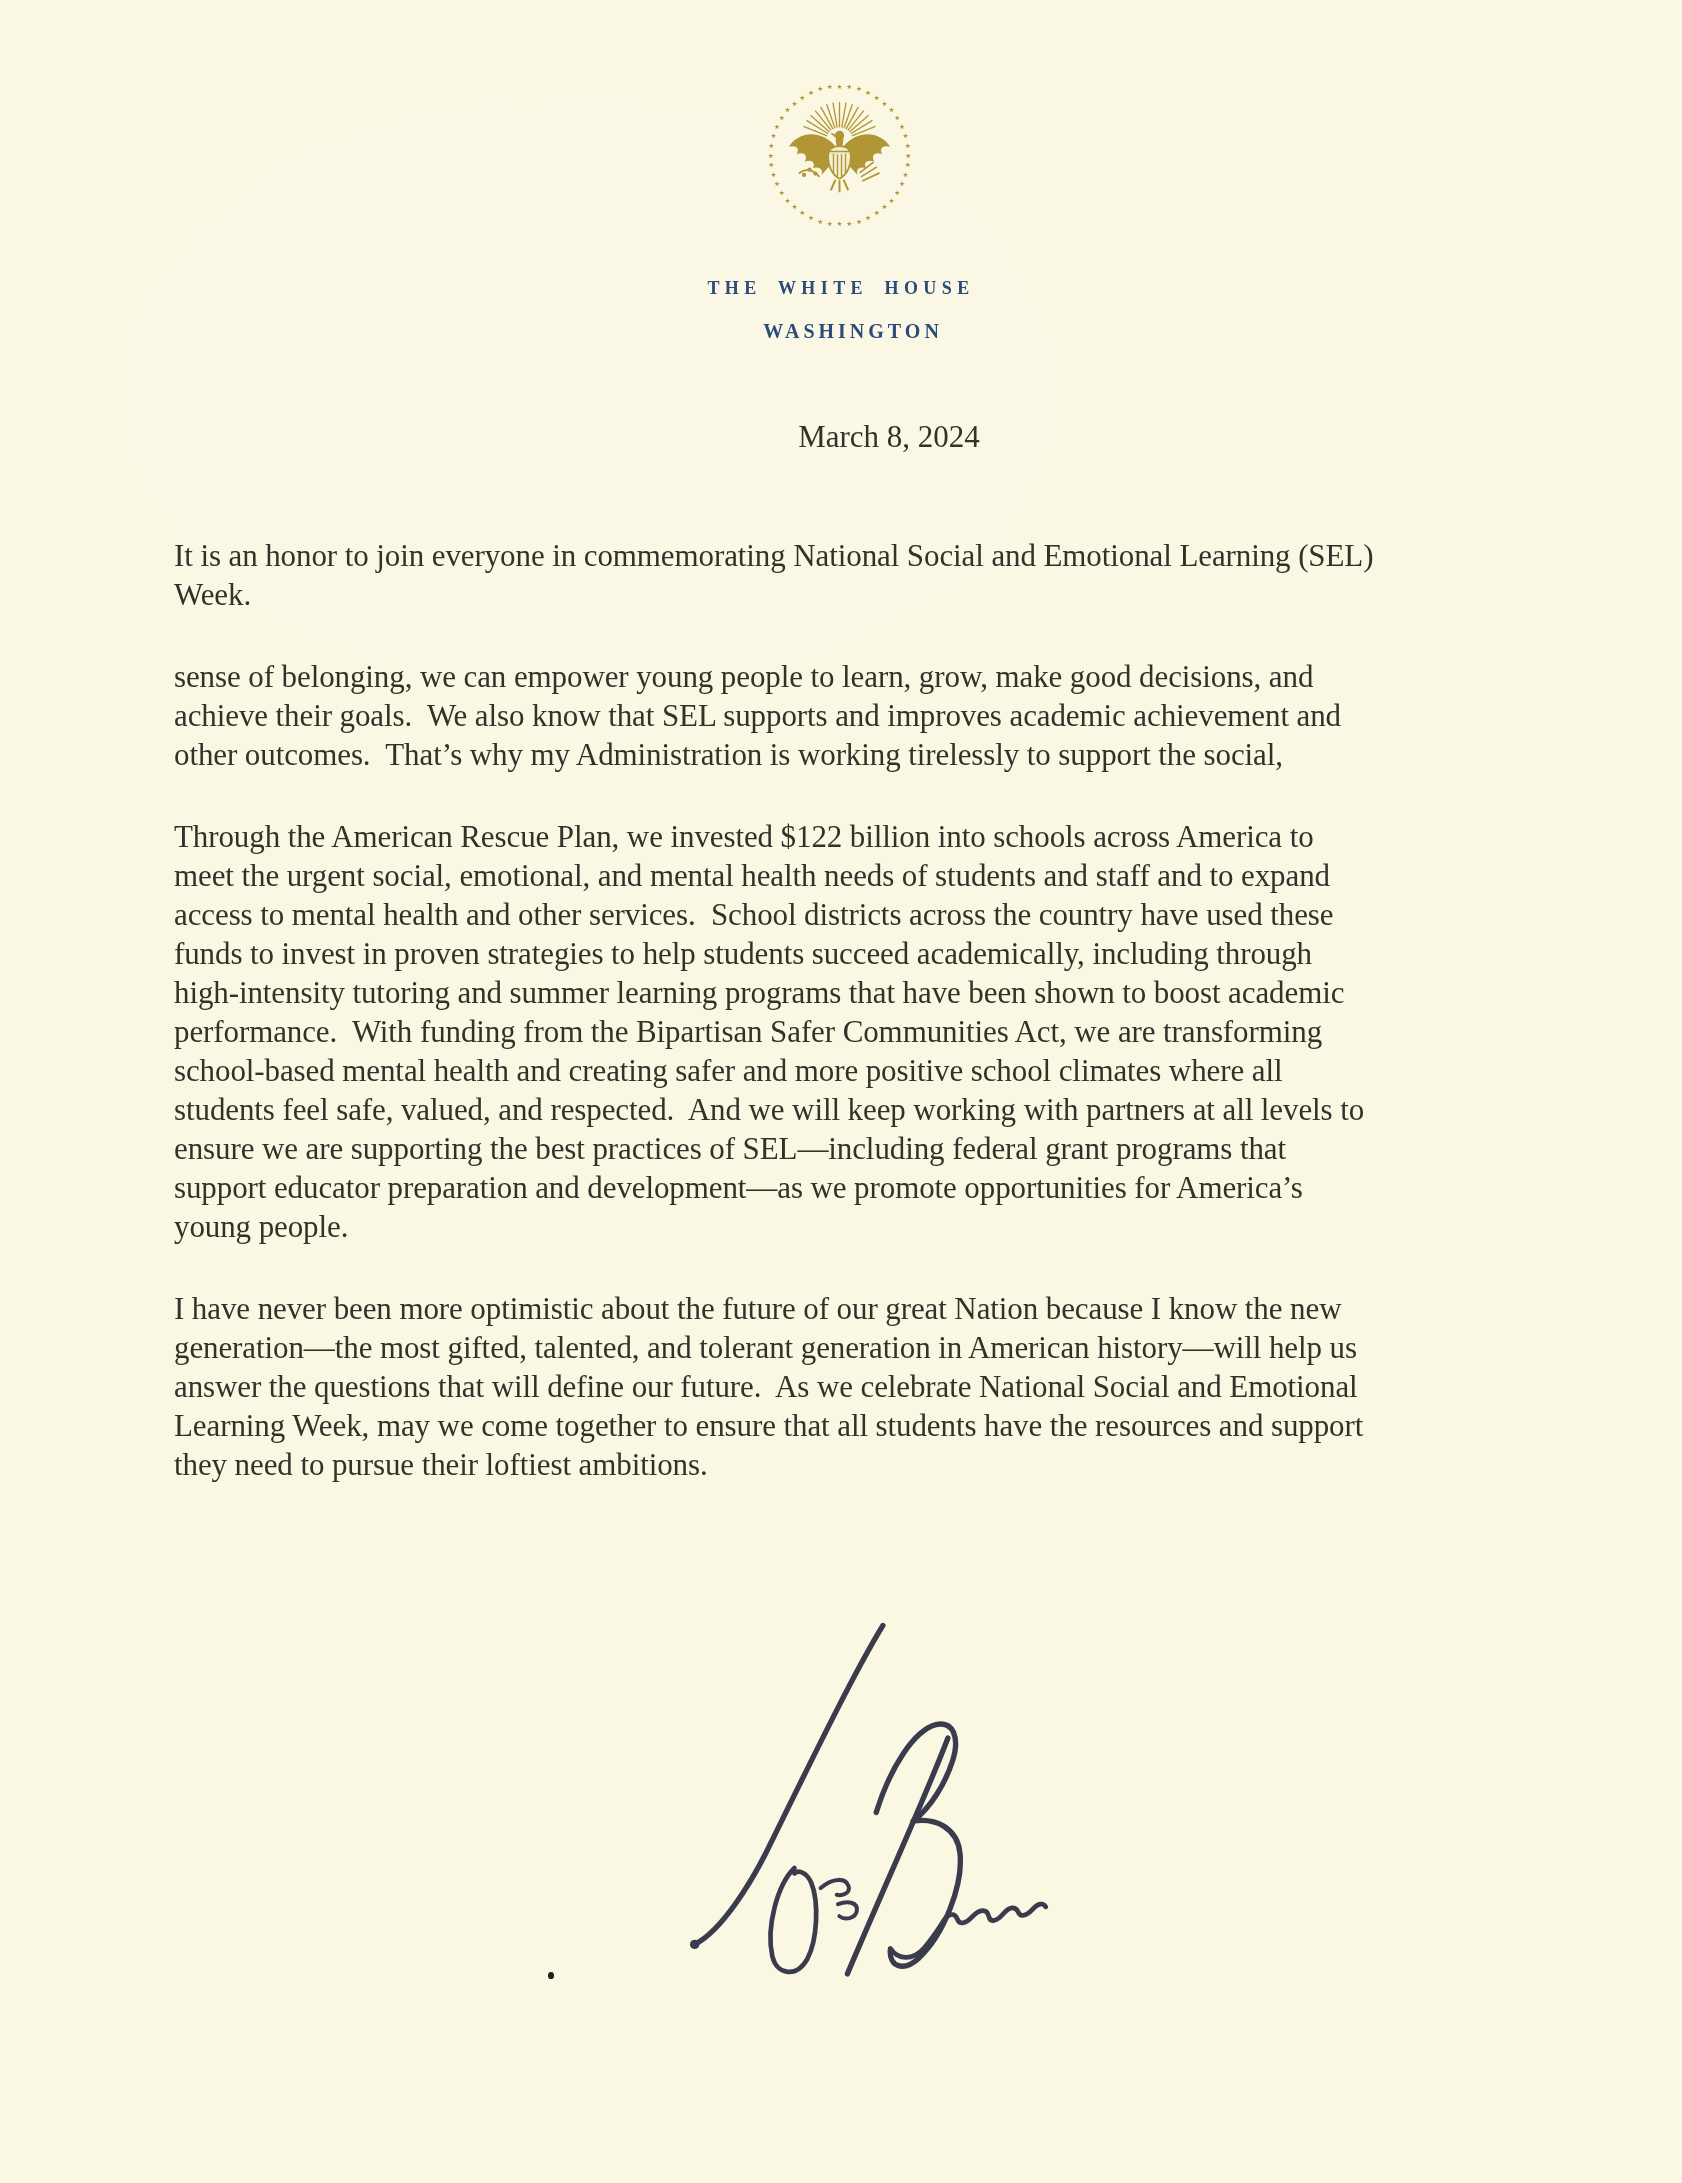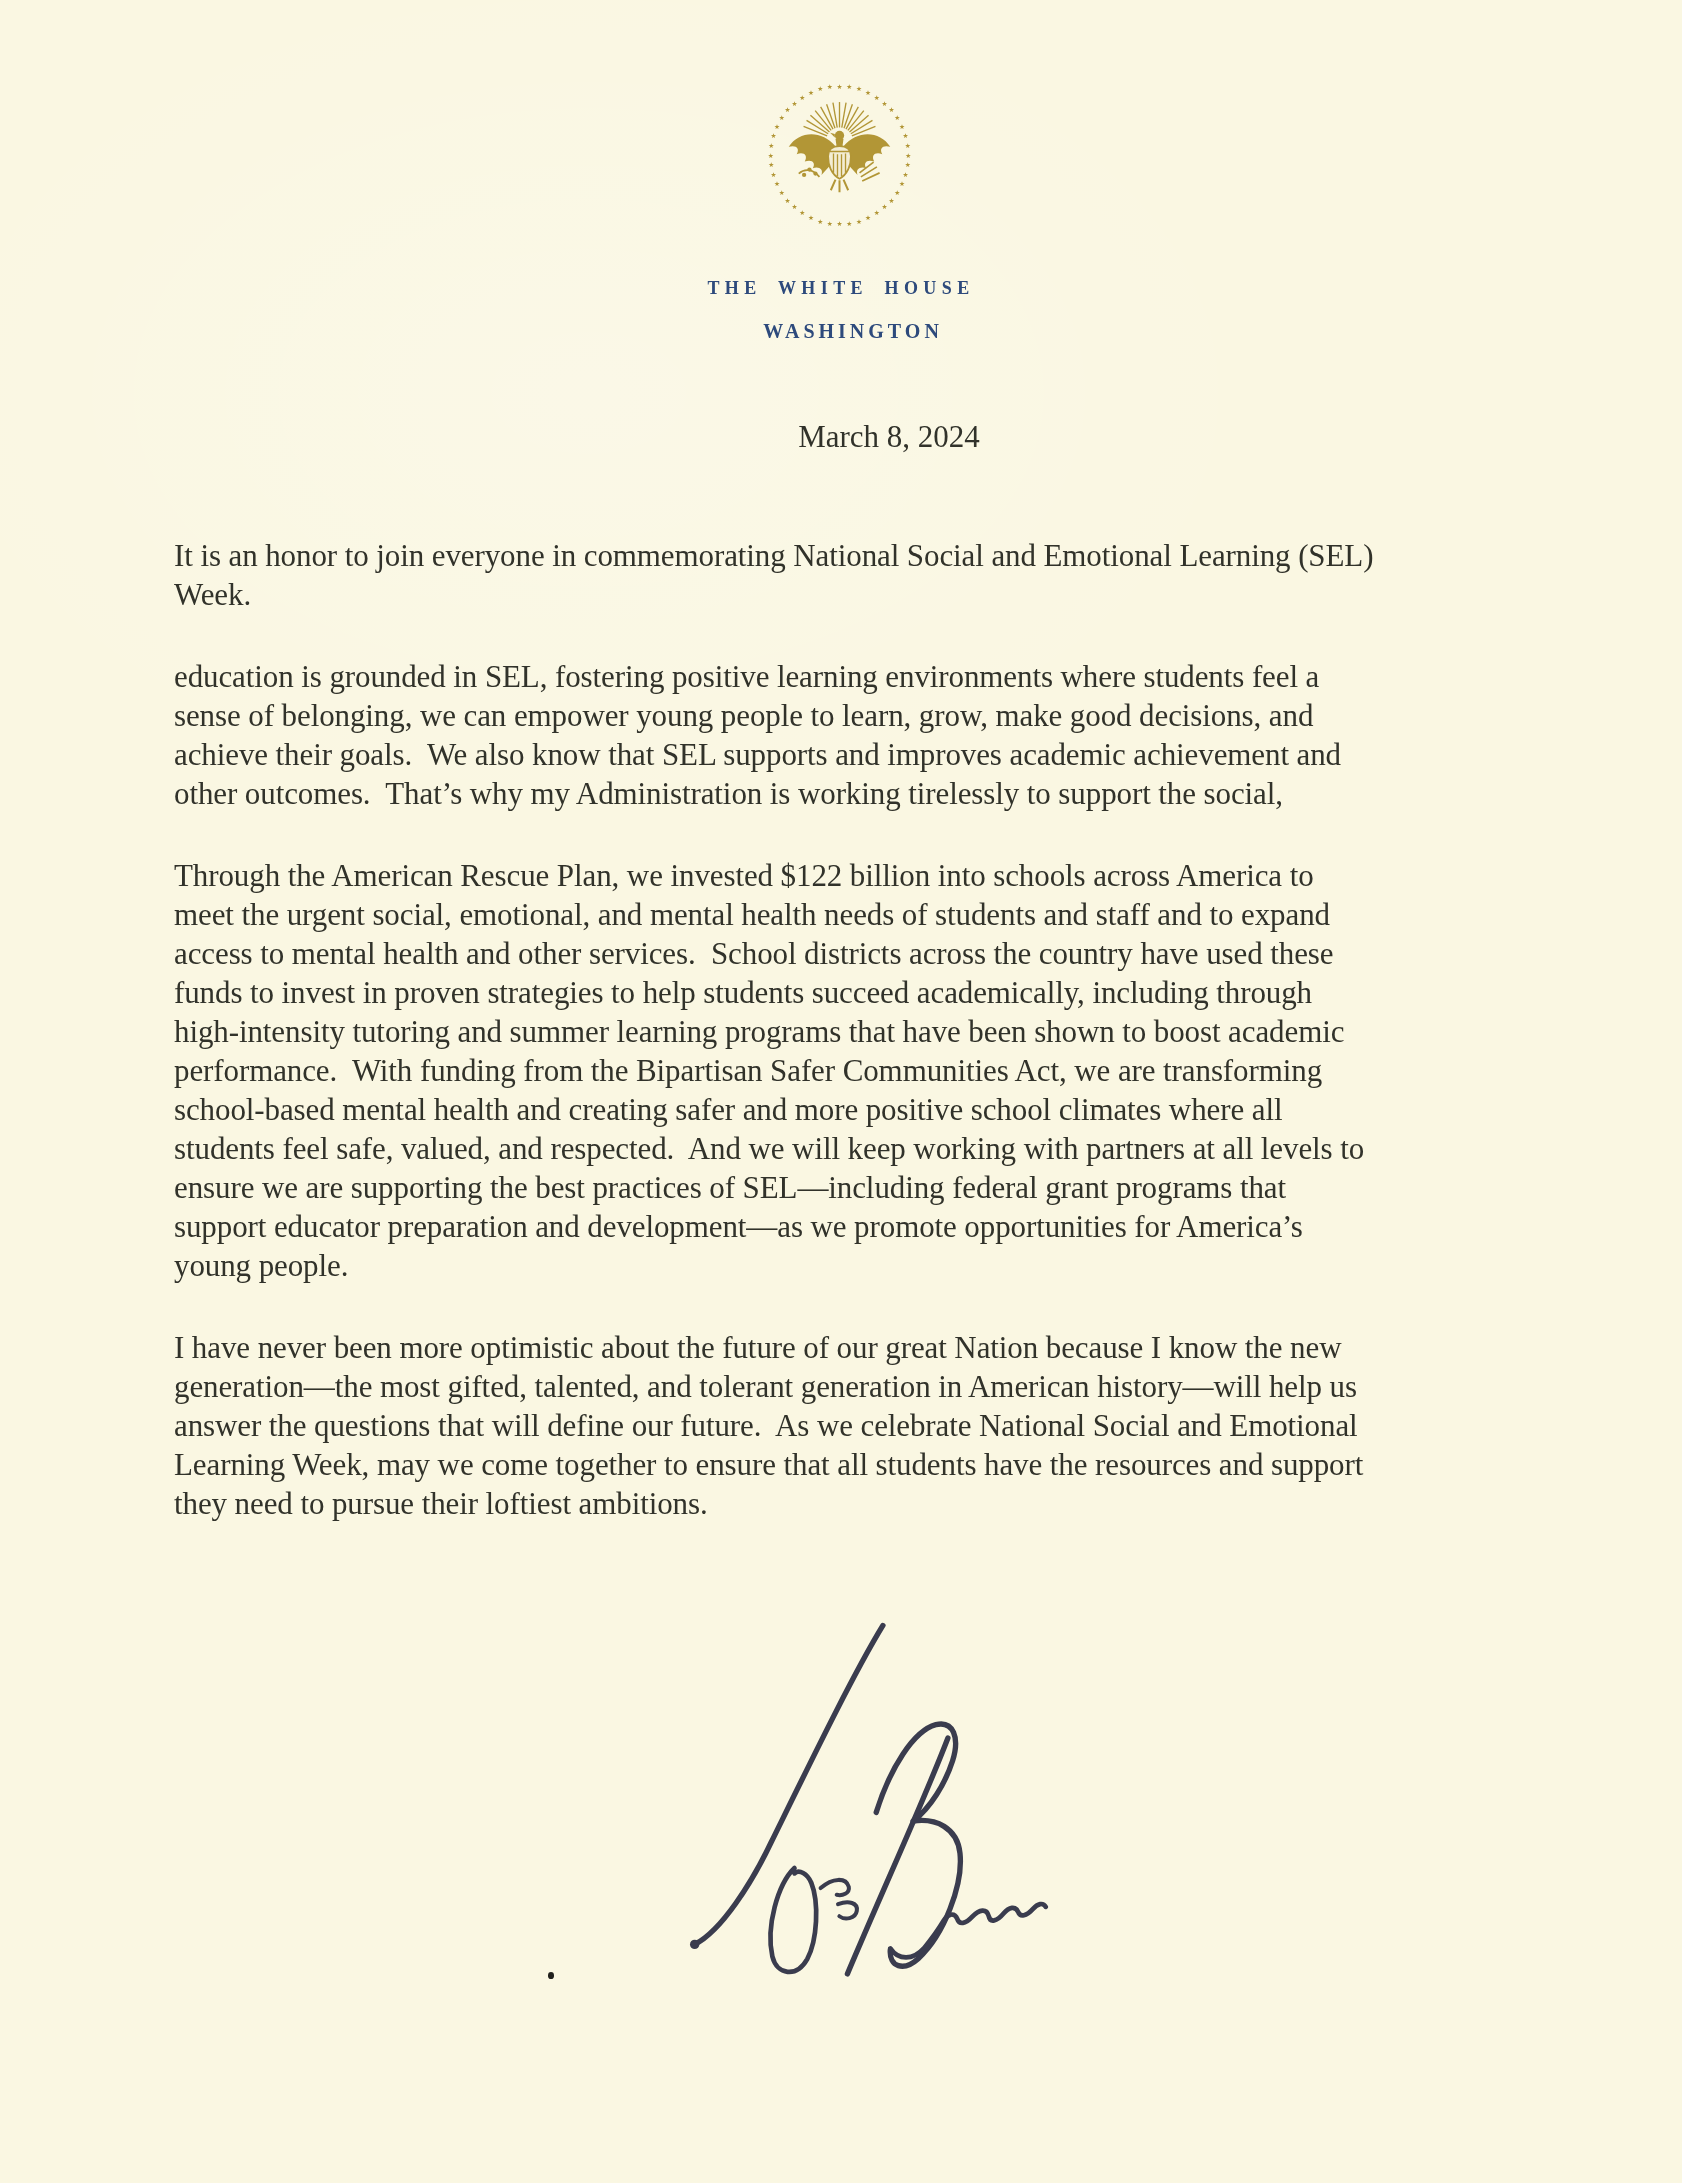--- a/index.html
+++ b/index.html
@@ -148,21 +148,20 @@
   <div class="loc">WASHINGTON</div>
 
   <div class="date">March 8, 2024</div>
 
   <div class="body" id="letter-body">
       <p>
         <span class="line">It is an honor to join everyone in commemorating National Social and Emotional Learning (SEL)</span>
         <span class="line">Week.</span>
       </p>
       <p>
-        <span class="line">education is grounded in SEL, fostering positive learning environments where students feel a</span>
         <span class="line">sense of belonging, we can empower young people to learn, grow, make good decisions, and</span>
         <span class="line">achieve their goals.  We also know that SEL supports and improves academic achievement and</span>
         <span class="line">other outcomes.  That’s why my Administration is working tirelessly to support the social,</span>
       </p>
       <p>
         <span class="line">Through the American Rescue Plan, we invested $122 billion into schools across America to</span>
         <span class="line">meet the urgent social, emotional, and mental health needs of students and staff and to expand</span>
         <span class="line">access to mental health and other services.  School districts across the country have used these</span>
         <span class="line">funds to invest in proven strategies to help students succeed academically, including through</span>
         <span class="line">high-intensity tutoring and summer learning programs that have been shown to boost academic</span>

